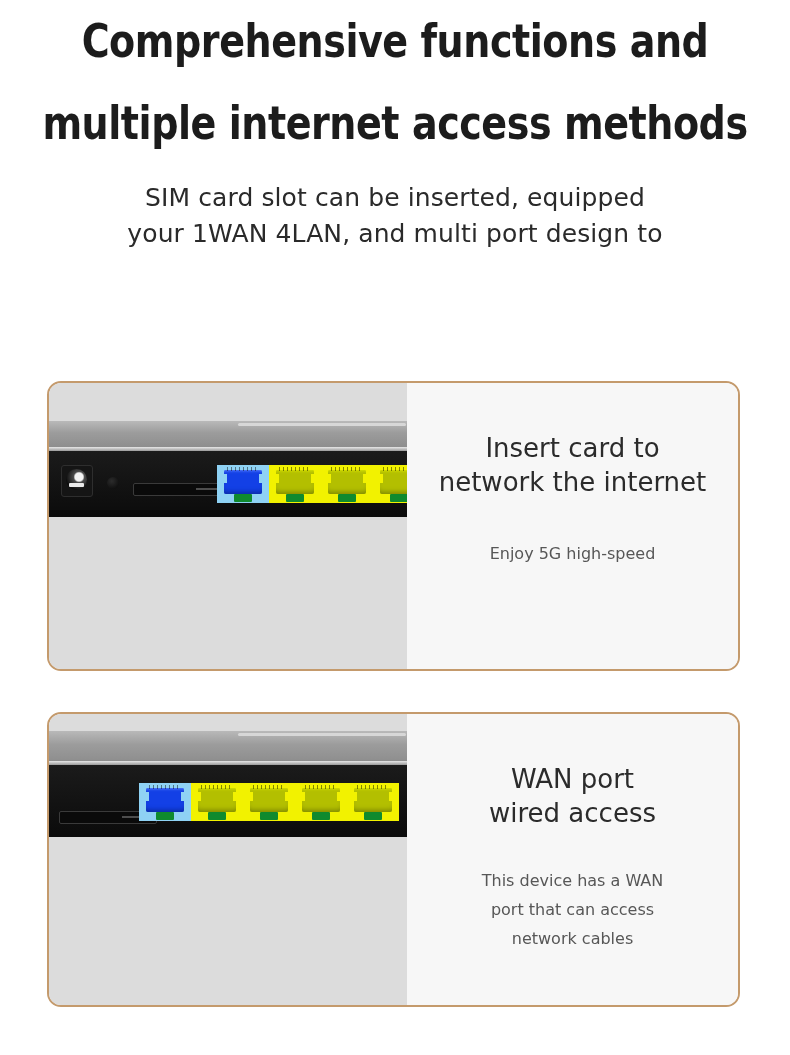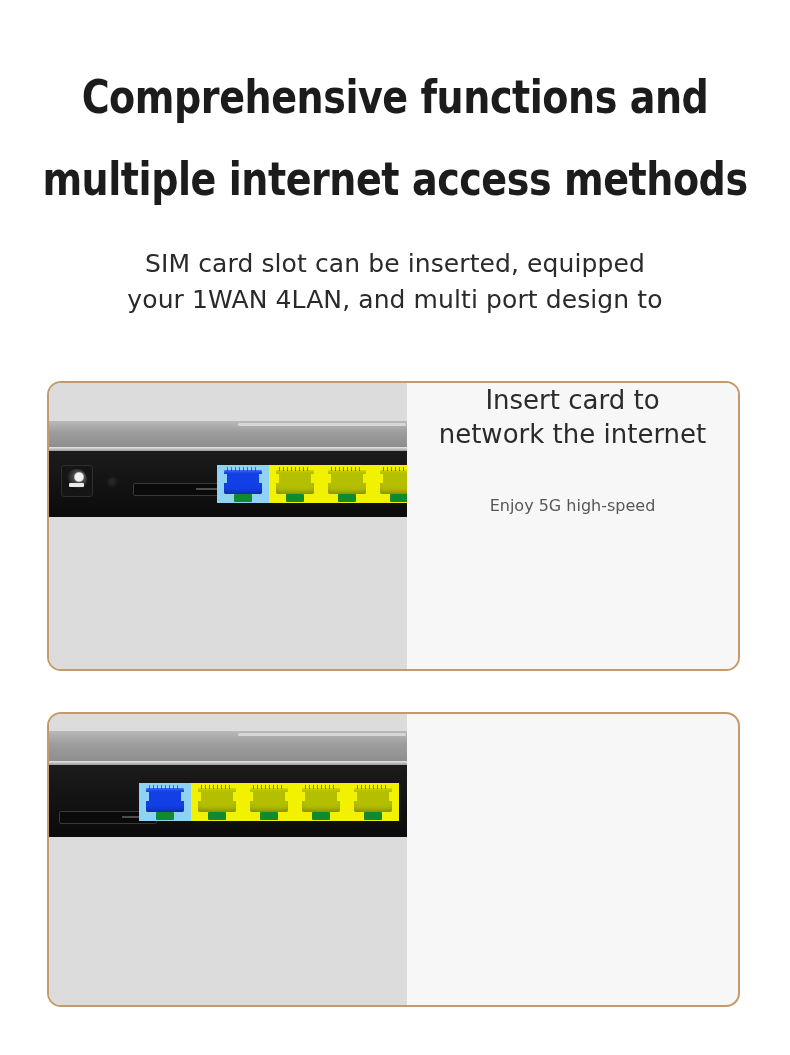--- a/index.html
+++ b/index.html
@@ -10,36 +10,35 @@
   body {
     width: 790px;
     height: 1055px;
     position: relative;
     font-family: "DejaVu Sans", "Liberation Sans", sans-serif;
     overflow: hidden;
   }
 
   
   .header {
-    padding-top: 56px;
     text-align: center;
   }
   .headline {
     color: #1c1c1c;
     font-family: "DejaVu Sans Condensed", "DejaVu Sans", "Liberation Sans", sans-serif;
     font-weight: bold;
     font-size: 46px;
     line-height: 82px;
     letter-spacing: -0.5px;
     transform: scaleX(0.92);
     transform-origin: center center;
     white-space: nowrap;
   }
   .subtitle {
-    margin-top: 26px;
+    margin-top: 16px;
     color: #2a2a2a;
     font-size: 25px;
     line-height: 36px;
     font-weight: 400;
     letter-spacing: 0.1px;
   }
   .subtitle div { white-space: nowrap; }
 
   
   .card {
@@ -66,21 +65,21 @@
   .card-text {
     flex: 1 1 auto;
     background: #f7f7f7;
     display: flex;
     flex-direction: column;
     align-items: center;
     justify-content: flex-start;
     text-align: center;
     box-sizing: border-box;
   }
-  #card-1 .card-text { }
+  #card-1 .card-text { padding-top: 48px; }
   #card-2 .card-text { padding-top: 48px; }
 
   .card-title {
     color: #2b2b2b;
     font-size: 26px;
     line-height: 34px;
     font-weight: 400;
   }
   .card-desc {
     color: #575757;
@@ -338,13 +337,24 @@
             <div class="notch-l"></div>
             <div class="notch-r"></div>
             <div class="tab"></div>
           </div>
         </div>
       </div>
     </div>
 
   </div>
 
+  <div class="card-text">
+    <div class="card-title">
+      <div>WAN port</div>
+      <div>wired access</div>
+    </div>
+    <div class="card-desc">
+      <div>This device has a WAN</div>
+      <div>port that can access</div>
+      <div>network cables</div>
+    </div>
+  </div>
 </div>
 
 </body></html>

